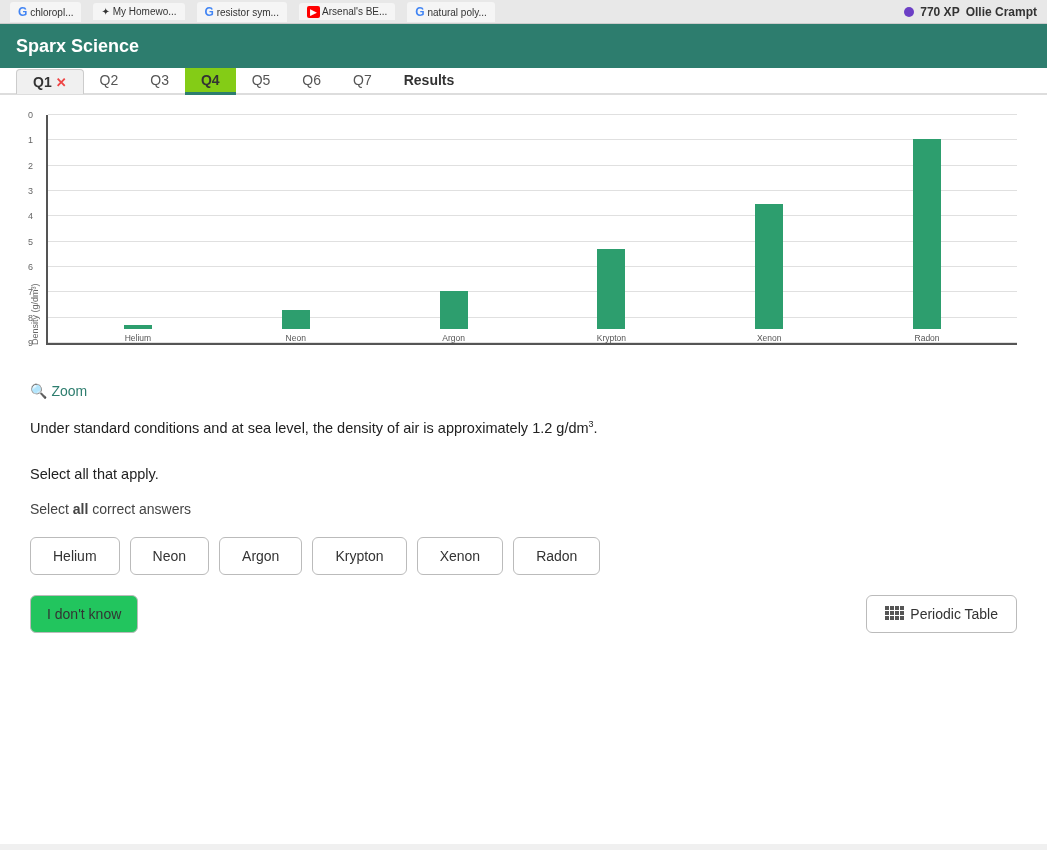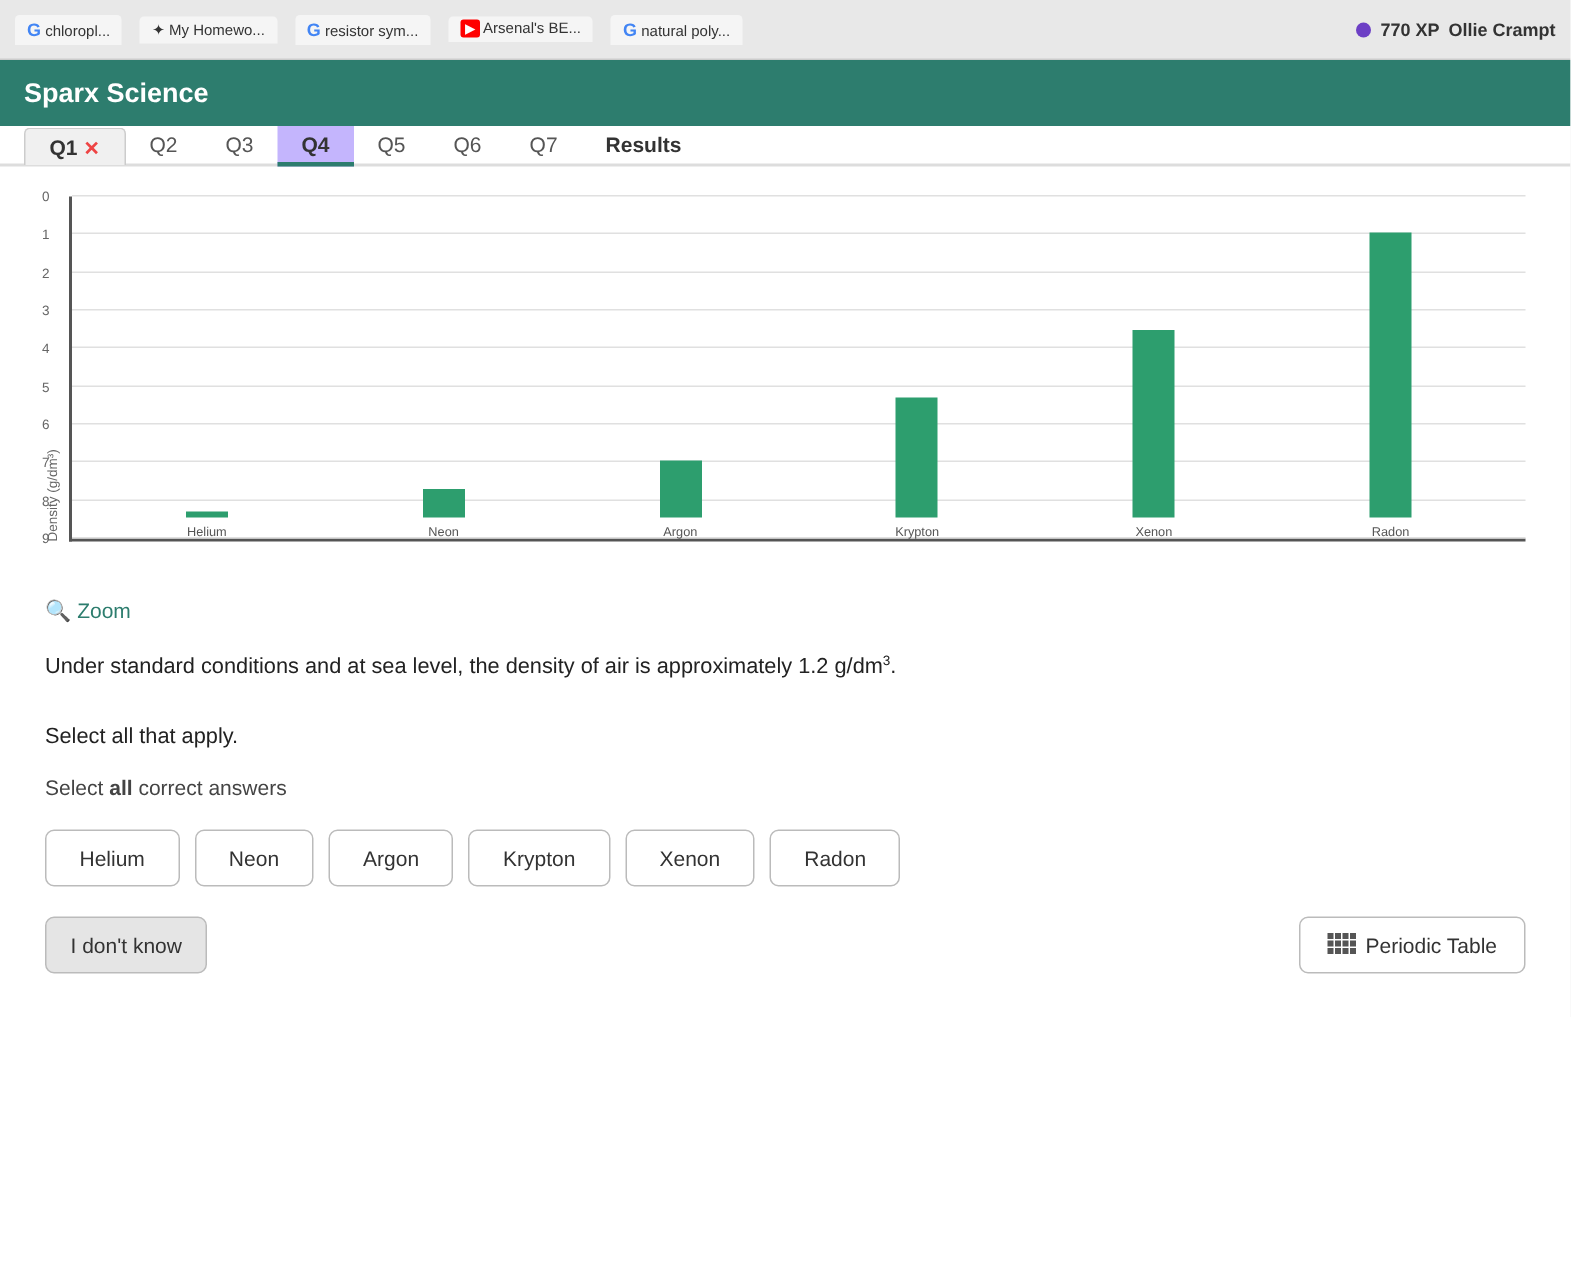--- a/index.html
+++ b/index.html
@@ -7,21 +7,21 @@
       width: 1047px;
       height: 850px;
       font-family: Arial, sans-serif;
       background: #f0f0f0;
       overflow: hidden;
     }
 
     
     .browser-bar {
       background: #e8e8e8;
-      height: 40px;
+      height: 24px;
       display: flex;
       align-items: center;
       padding: 0 10px;
       gap: 12px;
       font-size: 11px;
       color: #333;
       border-bottom: 1px solid #ccc;
     }
     .browser-tab {
       background: #f5f5f5;
@@ -96,21 +96,21 @@
       font-size: 14px;
       color: #555;
       cursor: pointer;
       border-bottom: 3px solid transparent;
       margin-bottom: -2px;
     }
     .q-tab.active {
       color: #333;
       font-weight: bold;
       border-bottom: 3px solid #2d7d6e;
-      background: #c4b5fd;
+      background: #84cc16;
     }
     .q-tab.has-x {
       display: flex;
       align-items: center;
       gap: 4px;
       color: #333;
       font-weight: bold;
       background: #f0f0f0;
       border: 1px solid #ccc;
       border-bottom: none;
@@ -246,21 +246,21 @@
     .bottom-row {
       padding: 8px 30px;
       display: flex;
       align-items: center;
       justify-content: space-between;
     }
     .dont-know-btn {
       padding: 10px 16px;
       border: 1.5px solid #bbb;
       border-radius: 6px;
-      background: #e5e5e5;
+      background: #22c55e;
       font-size: 14px;
       color: #333;
       cursor: pointer;
     }
     .periodic-table-btn {
       display: flex;
       align-items: flex-start;
       gap: 6px;
       padding: 10px 18px;
       border: 1.5px solid #bbb;

